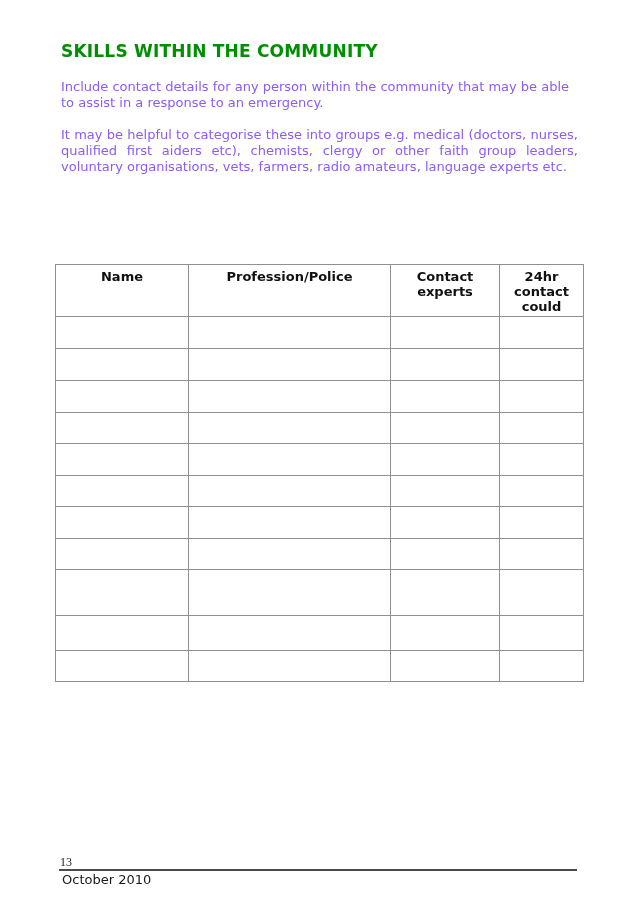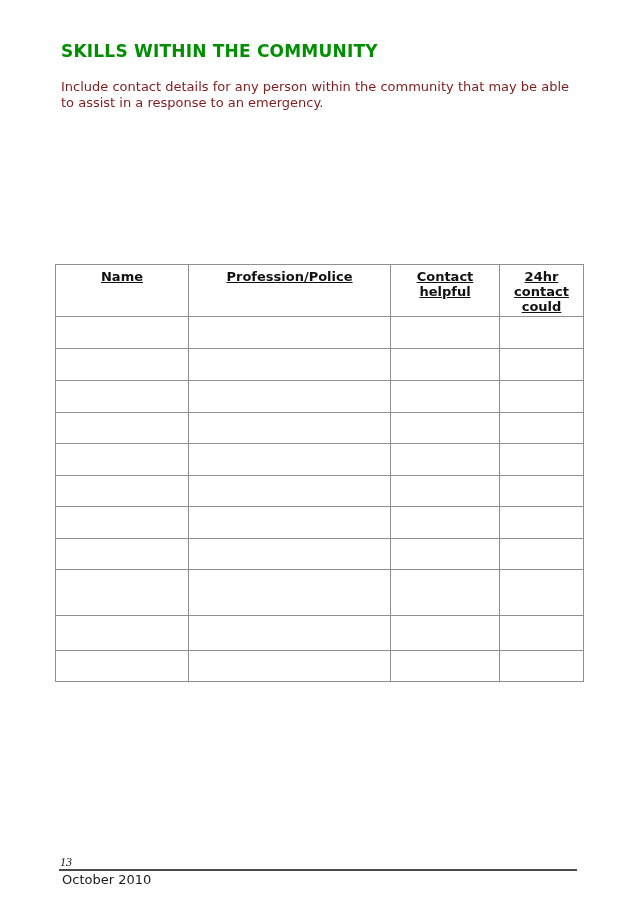--- a/index.html
+++ b/index.html
@@ -26,40 +26,39 @@
     letter-spacing: 0.2px;
     line-height: 21px;
     white-space: nowrap;
   }
   .body-para {
     position: absolute;
     left: 61px;
     width: 517px;
     font-size: 13px;
     line-height: 16px;
-    color: #7f1d1d;
+    color: #8b5cf6;
   }
   .para-1 { top: 73px; text-align: left; }
   .para-2 { top: 121px; text-align: justify; }
   .para-3 { top: 182px; text-align: justify; }
 
   table.skills-table {
     position: absolute;
     left: 55px;
     top: 258px;
     width: 528px;
     border-collapse: collapse;
     table-layout: fixed;
   }
   table.skills-table th,
   table.skills-table td {
     border: 1px solid #8f8f8f;
     padding: 2px 4px;
     vertical-align: top;
-    text-decoration: underline;
   }
   table.skills-table th {
     height: 43px;
     font-size: 13px;
     font-weight: bold;
     text-align: center;
     color: #111111;
     line-height: 15px;
     padding-top: 4px;
   }
@@ -68,21 +67,20 @@
   }
 
   .footer-page-number {
     position: absolute;
     left: 60px;
     top: 850px;
     font-family: "Liberation Serif", "DejaVu Serif", serif;
     font-size: 12px;
     color: #222222;
     line-height: 13px;
-    font-style: italic;
   }
   .footer-rule {
     position: absolute;
     left: 59px;
     top: 863px;
     width: 518px;
     height: 0;
     border-top: 2px solid #4a4a4a;
   }
   .footer-date {
@@ -96,34 +94,35 @@
 </style>
 </head>
 <body>
 
 <div class="page">
 
   <div class="page-title" style="color: rgb(0, 143, 0);">SKILLS WITHIN THE COMMUNITY</div>
 
   <div class="body-para para-1">Include contact details for any person within the community that may be able to assist in a response to an emergency.</div>
 
+  <div class="body-para para-2">It may be helpful to categorise these into groups e.g. medical (doctors, nurses, qualified first aiders etc), chemists, clergy or other faith group leaders, voluntary organisations, vets, farmers, radio amateurs, language experts etc.</div>
 
 
   <table class="skills-table">
     <colgroup>
       <col style="width:133px">
       <col style="width:202px">
       <col style="width:109px">
       <col style="width:84px">
     </colgroup>
     <thead>
       <tr>
         <th>Name</th>
         <th>Profession/Police</th>
-        <th>Contact helpful</th>
+        <th>Contact experts</th>
         <th>24hr contact could</th>
       </tr>
     </thead>
     <tbody>
         <tr style="height: 32px;">
           <td></td>
           <td></td>
           <td></td>
           <td></td>
         </tr>

